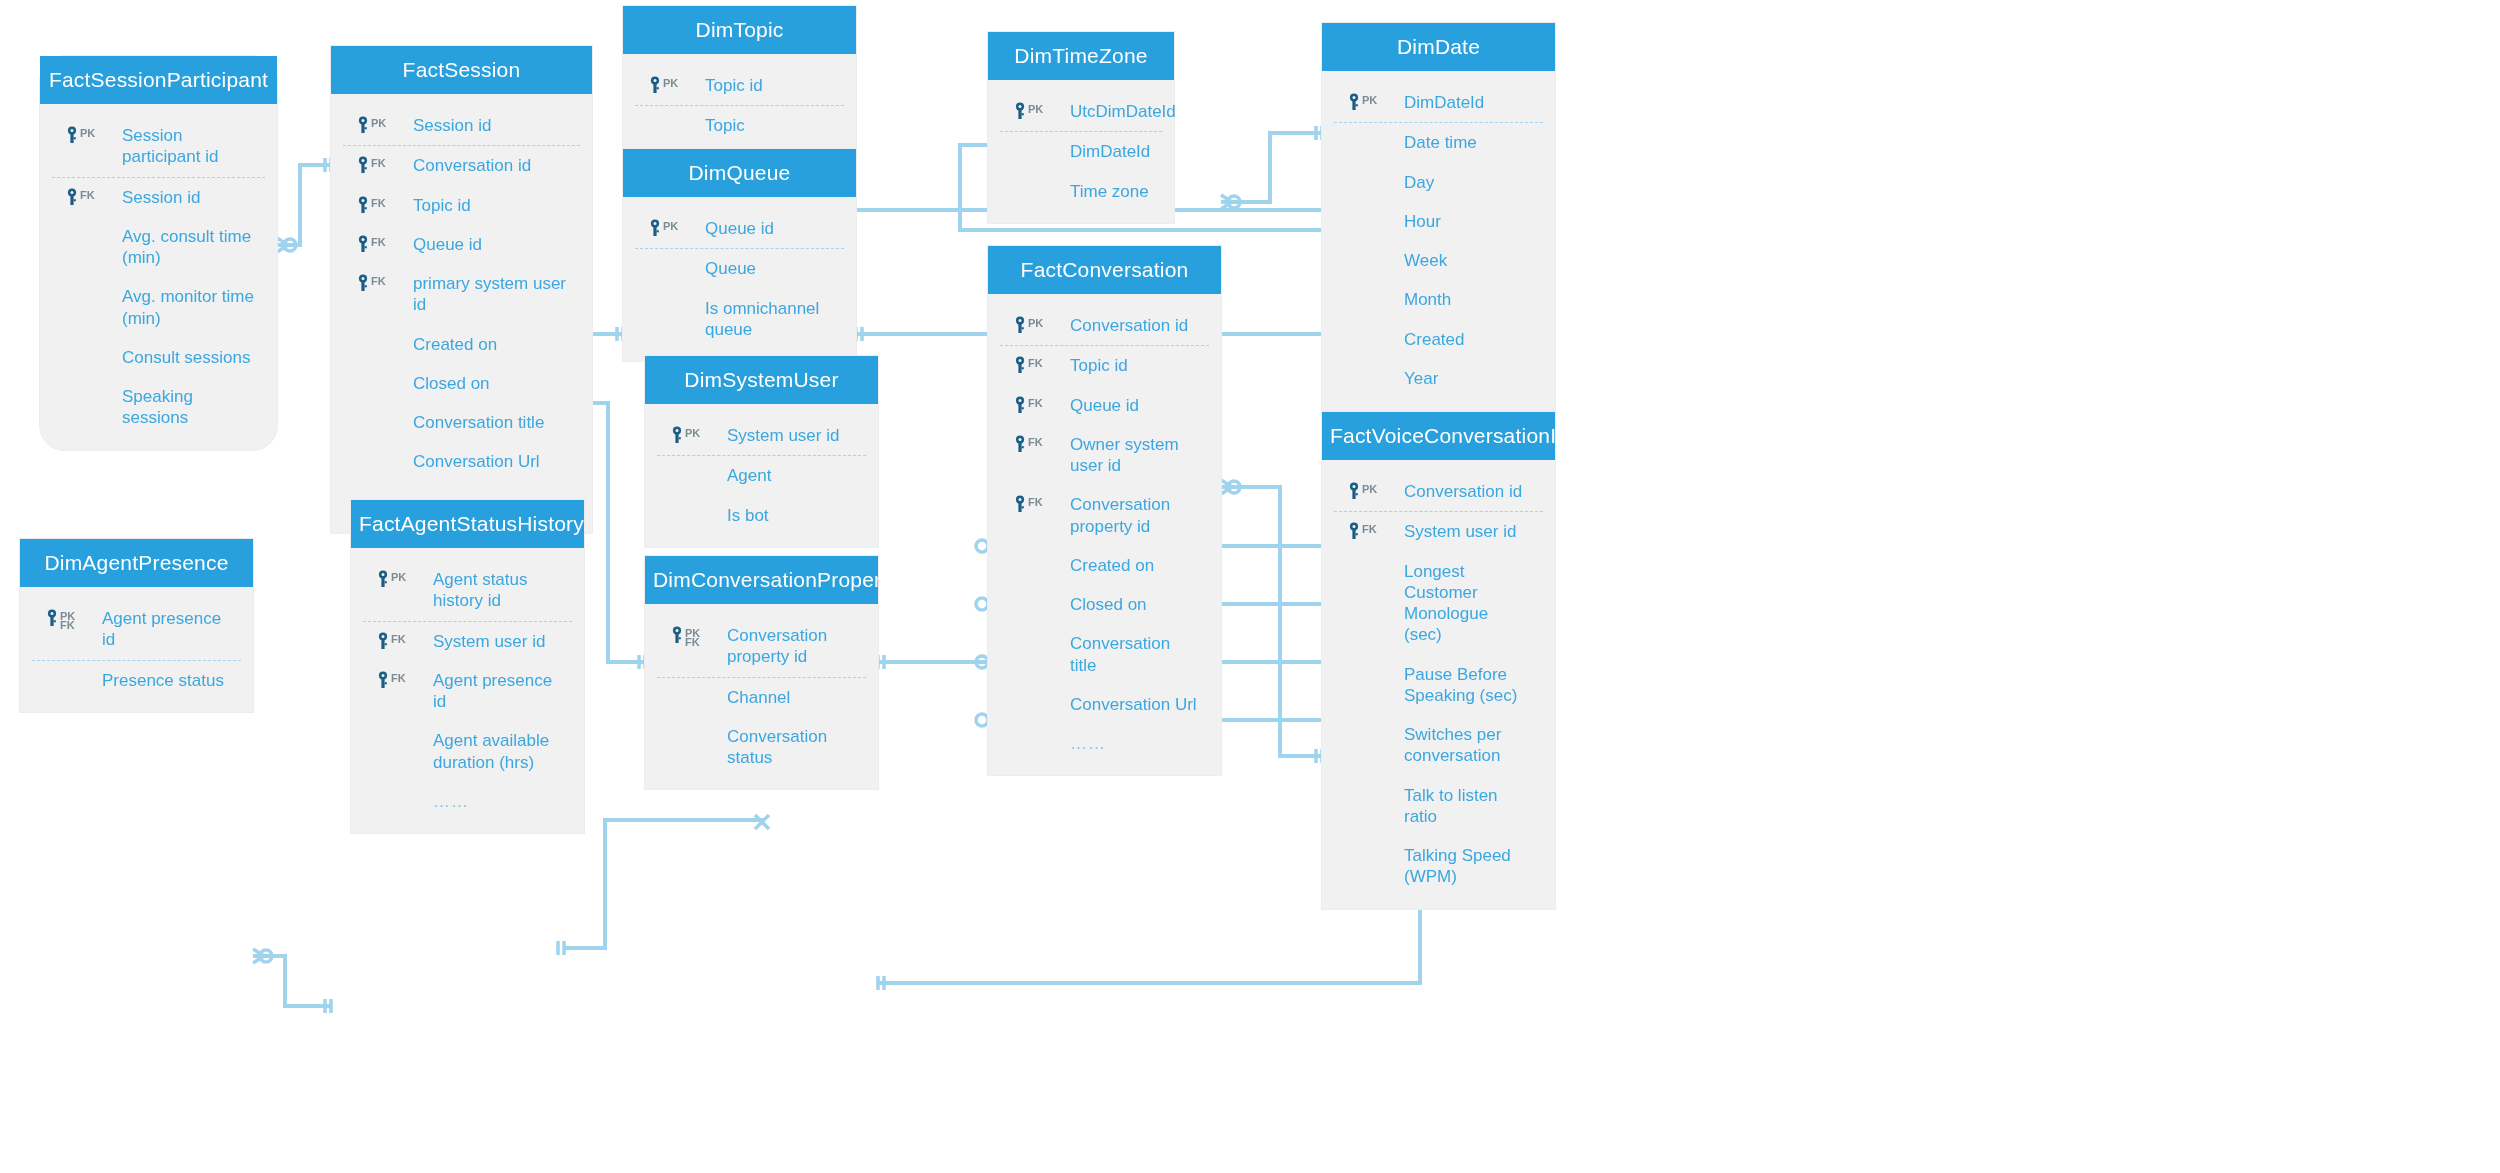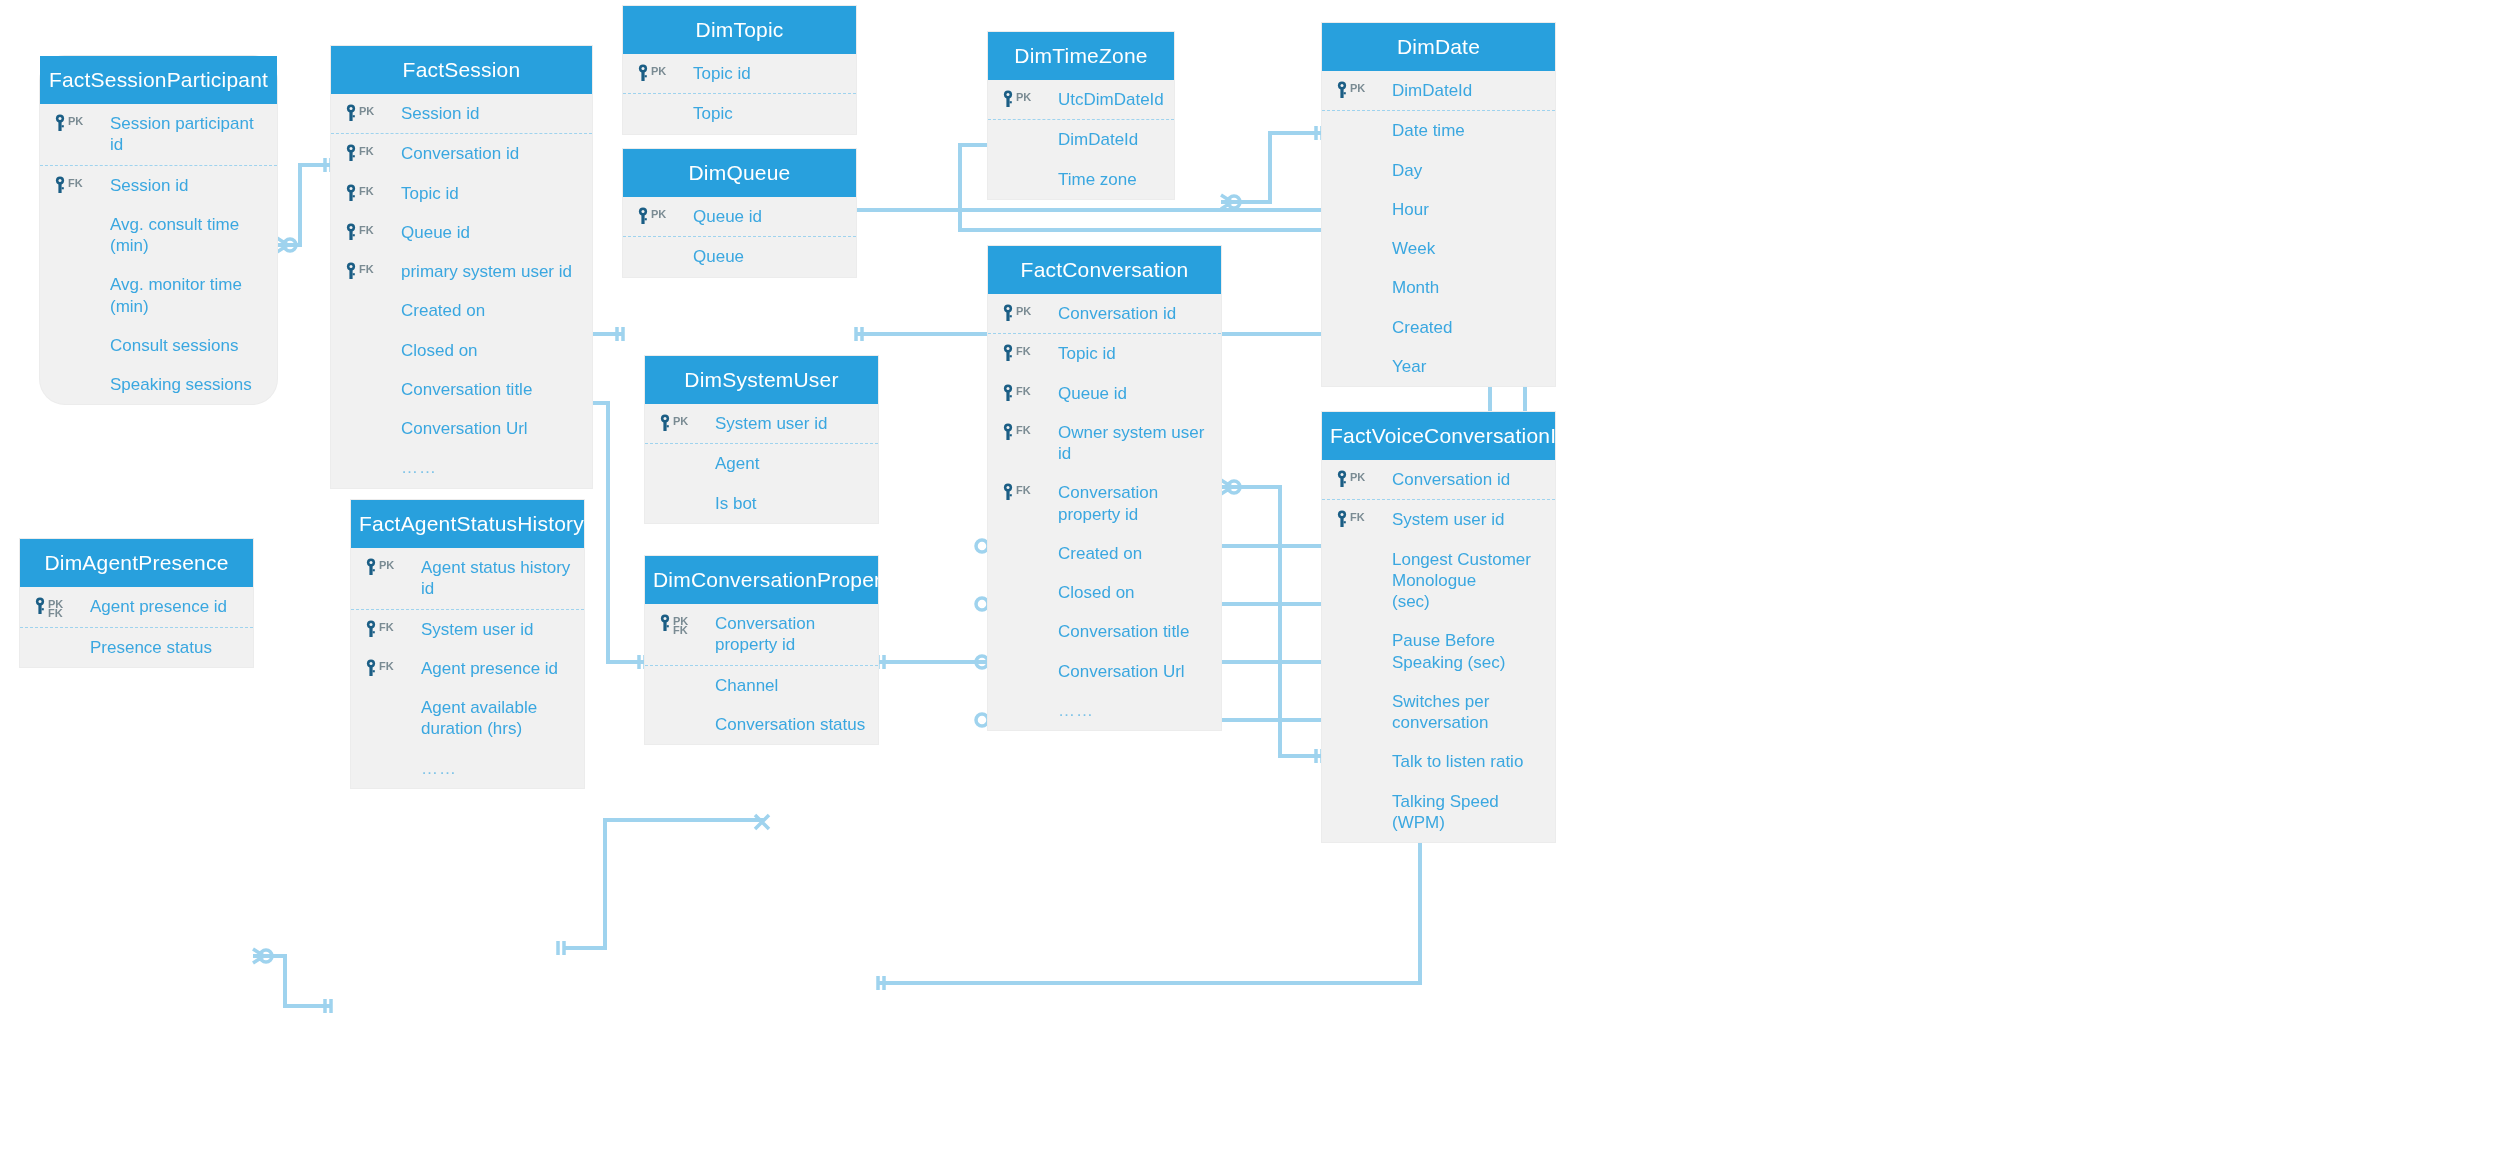--- a/index.html
+++ b/index.html
@@ -5,21 +5,21 @@
   html,body{margin:0;padding:0;background:#ffffff;}
   body{width:2500px;height:1173px;position:relative;overflow:hidden;
        font-family:"Liberation Sans","DejaVu Sans",sans-serif;}
   #canvas{position:absolute;inset:0;width:2500px;height:1173px;}
   svg.links{position:absolute;left:0;top:0;width:2500px;height:1173px;pointer-events:none;}
 
   .entity{position:absolute;background:#f1f1f1;box-shadow:0 0 0 1px #ececec;}
   .entity-header{background:#28a0dd;color:#ffffff;font-size:21px;font-weight:400;
                  text-align:center;letter-spacing:.2px;line-height:1;
                  padding:13px 8px 14px 8px;white-space:nowrap;overflow:hidden;}
-  .attrs{padding:0;}
+  .attrs{padding:12px;}
   .attr{display:flex;align-items:flex-start;min-height:34px;padding:9px 10px 9px 14px;
         box-sizing:border-box;position:relative;}
   .attr.pk-sep{border-bottom:1px dashed #9fd3ee;}
   .keycell{width:56px;flex:0 0 56px;display:flex;align-items:flex-start;gap:2px;padding-top:1px;}
   .keyicon{width:12px;height:18px;position:relative;flex:0 0 12px;}
   .keyicon svg{display:block;}
   .keytag{font-size:11px;line-height:9px;color:#7a8b93;font-weight:700;letter-spacing:0;
           padding-top:3px;white-space:nowrap;}
   .keytag .two{display:block;}
   .attr-label{font-size:17px;color:#3aa7e0;line-height:1.25;white-space:pre-line;}
@@ -376,20 +376,34 @@
           <circle cx="6" cy="4.6" r="4.1" fill="#1b5e85"></circle>
           <circle cx="6" cy="4.6" r="1.5" fill="#f1f1f1"></circle>
           <rect x="4.4" y="7.4" width="3.2" height="9.6" fill="#1b5e85"></rect>
           <rect x="7.6" y="11.2" width="2.2" height="2.1" fill="#1b5e85"></rect>
         </svg>
       </span>
       <span class="keytag"></span>
     </span>
     <span class="attr-label">Queue</span>
   </div>
+          <div class="attr nokey">
+    <span class="keycell">
+      <span class="keyicon">
+        <svg width="12" height="18" viewBox="0 0 12 18" xmlns="http://www.w3.org/2000/svg">
+          <circle cx="6" cy="4.6" r="4.1" fill="#1b5e85"></circle>
+          <circle cx="6" cy="4.6" r="1.5" fill="#f1f1f1"></circle>
+          <rect x="4.4" y="7.4" width="3.2" height="9.6" fill="#1b5e85"></rect>
+          <rect x="7.6" y="11.2" width="2.2" height="2.1" fill="#1b5e85"></rect>
+        </svg>
+      </span>
+      <span class="keytag"></span>
+    </span>
+    <span class="attr-label">Is omnichannel queue</span>
+  </div>
         </div>
   </div>
       <div class="entity" style="left: 645px; top: 356px; width: 233px;">
     <div class="entity-header">DimSystemUser</div>
     <div class="attrs">
           <div class="attr pk-sep">
     <span class="keycell">
       <span class="keyicon">
         <svg width="12" height="18" viewBox="0 0 12 18" xmlns="http://www.w3.org/2000/svg">
           <circle cx="6" cy="4.6" r="4.1" fill="#1b5e85"></circle>

